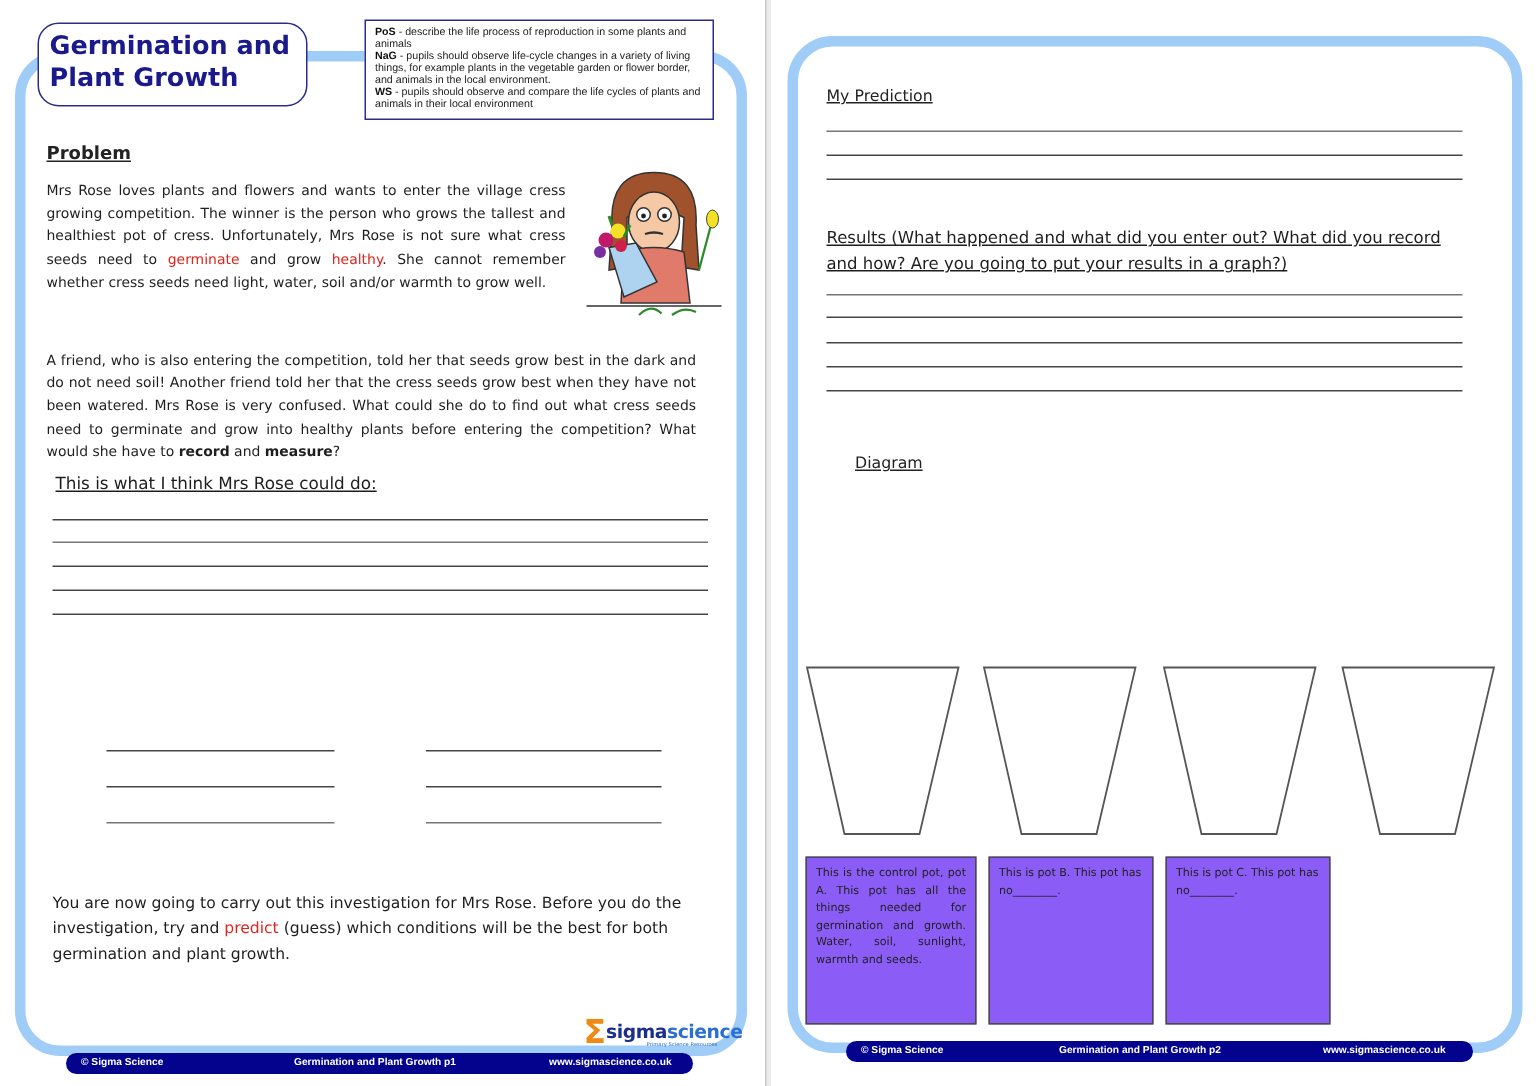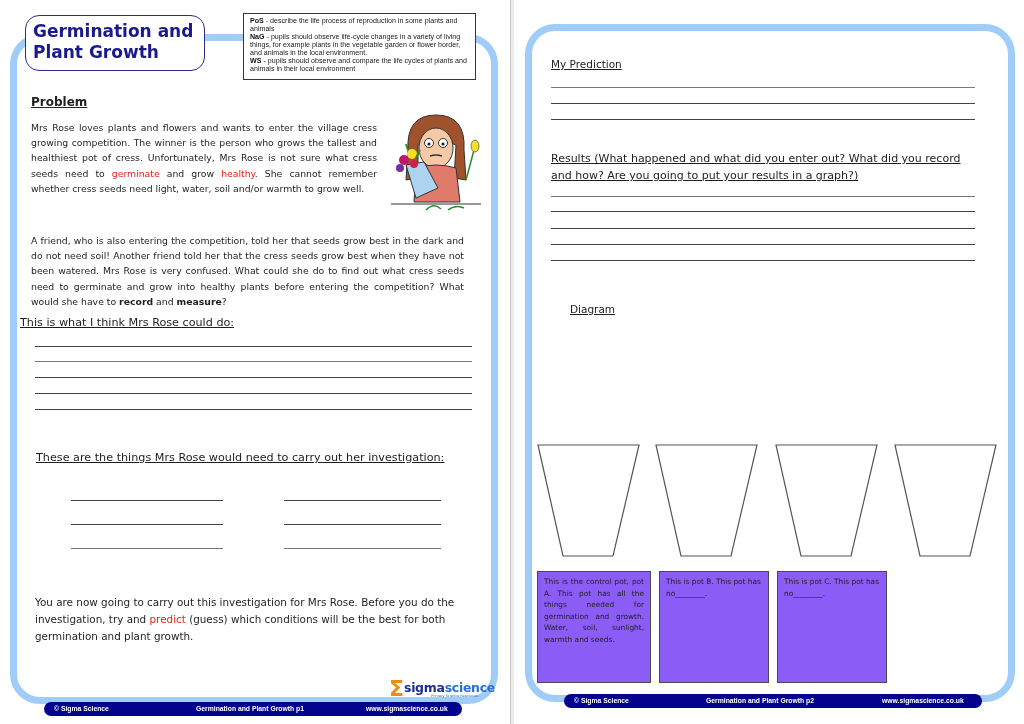--- a/index.html
+++ b/index.html
@@ -87,28 +87,27 @@
       <circle cx="28" cy="54" r="4" fill="#d0204a"></circle>
     <path d="M22 40 L20 34 M30 48 L34 40" stroke="#2a8a2a" stroke-width="2"></path>
     <path d="M80 70 L88 40" stroke="#2a8a2a" stroke-width="1.5"></path>
     <ellipse cx="89" cy="36" rx="4" ry="6" fill="#f4e024" stroke="#333" stroke-width="0.6"></ellipse>
     <path d="M5 94 L95 94" stroke="#333" stroke-width="1"></path>
     <path d="M40 100 Q48 92 55 99 M62 100 Q70 94 78 98" stroke="#2a8a2a" stroke-width="1.5" fill="none"></path>
   </svg>
 
   <div class="para" style="left:31px; top:233px; width:433px;"><span>A friend, who is also entering the competition, told her that seeds grow best in the dark and do not need soil! Another friend told her that the cress seeds grow best when they have not been watered. Mrs Rose is very confused. What could she do to find out what cress seeds need to germinate and grow into healthy plants before entering the competition? What would she have to </span><b>record</b><span> and </span><b>measure</b><span>?</span></div>
 
-  <div class="big-heading" style="left:20px; top:316px;">This is what I think Mrs Rose could do:</div>
+  <div class="big-heading" style="left:37px; top:316px;">This is what I think Mrs Rose could do:</div>
   <div class="rule" style="left:35px; top:346px; width:437px;"></div>
   <div class="rule light" style="left:35px; top:361px; width:437px;"></div>
   <div class="rule" style="left:35px; top:377px; width:437px;"></div>
   <div class="rule" style="left:35px; top:393px; width:437px;"></div>
   <div class="rule" style="left:35px; top:409px; width:437px;"></div>
 
-  <div class="big-heading" style="left:36px; top:451px;">These are the things Mrs Rose would need to carry out her investigation:</div>
   <div class="rule" style="left:71px; top:500px; width:152px;"></div>
   <div class="rule" style="left:284px; top:500px; width:157px;"></div>
   <div class="rule" style="left:71px; top:524px; width:152px;"></div>
   <div class="rule" style="left:284px; top:524px; width:157px;"></div>
   <div class="rule light" style="left:71px; top:548px; width:152px;"></div>
   <div class="rule light" style="left:284px; top:548px; width:157px;"></div>
 
   <div class="para" style="left:35px; top:594px; width:445px; font-size:10.4px; line-height:17px; text-align:left;"><span>You are now going to carry out this investigation for Mrs Rose. Before you do the investigation, try and </span><span class="red">predict</span><span> (guess) which conditions will be the best for both germination and plant growth.</span></div>
 
   <div class="logo">

